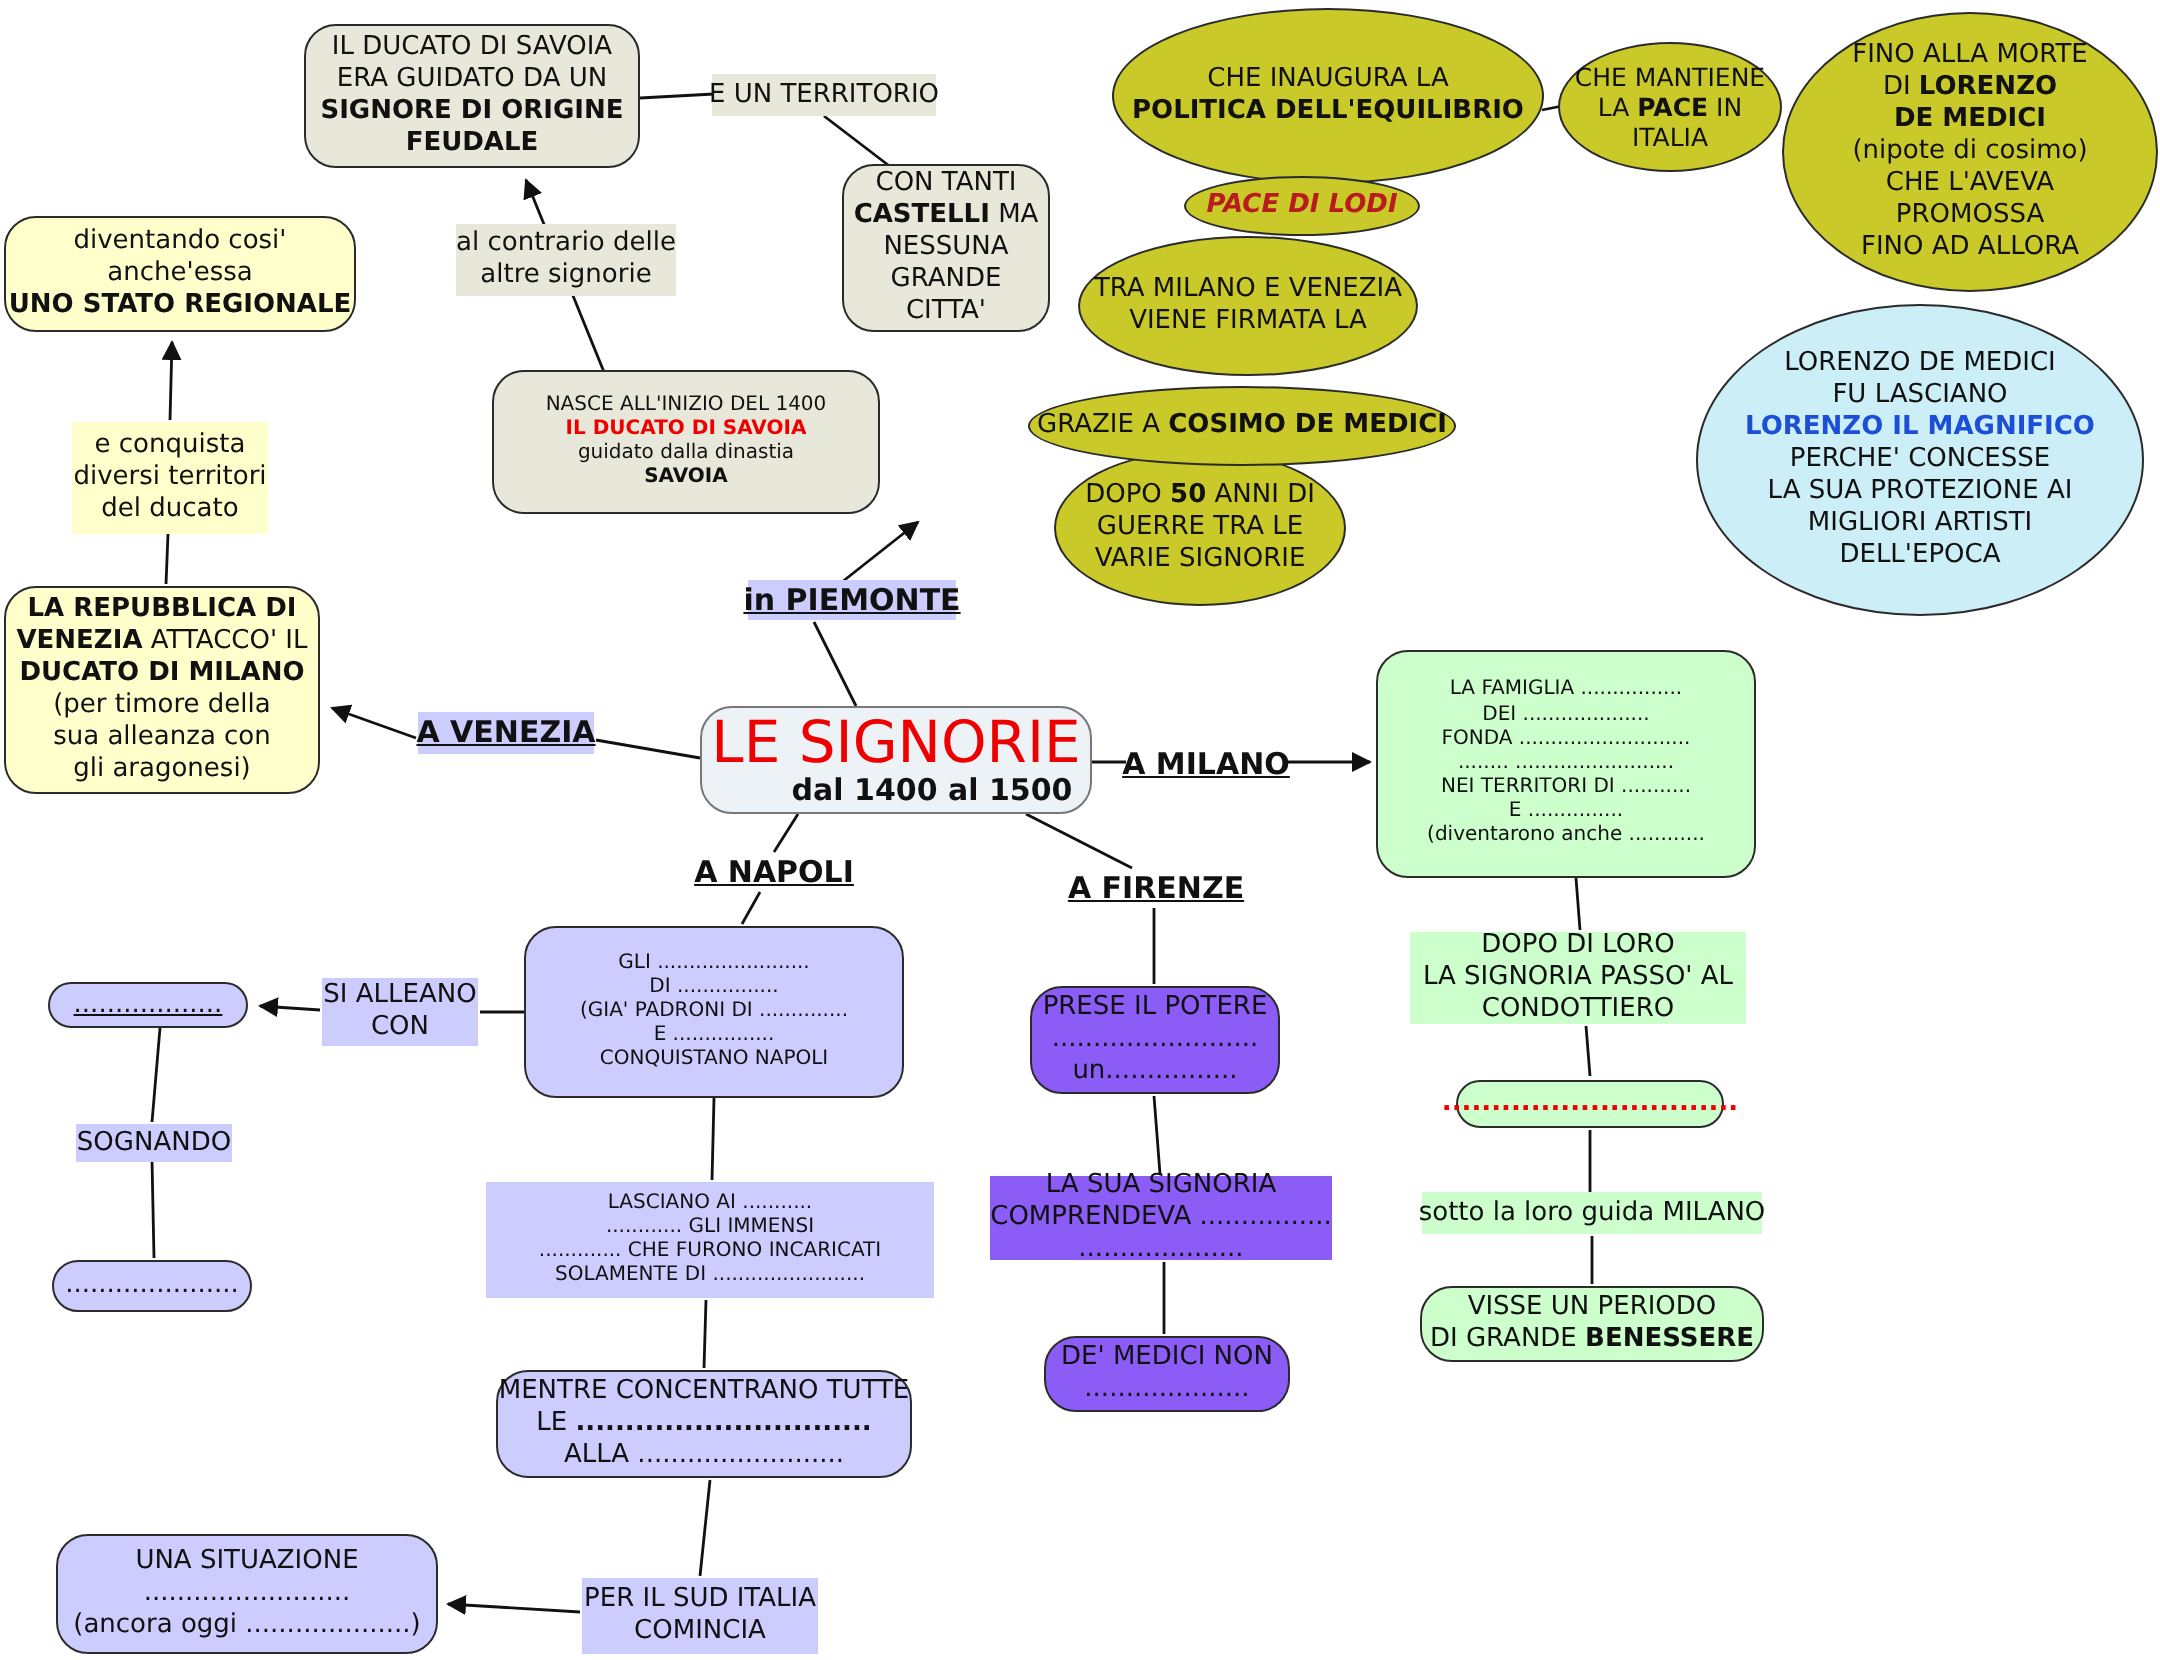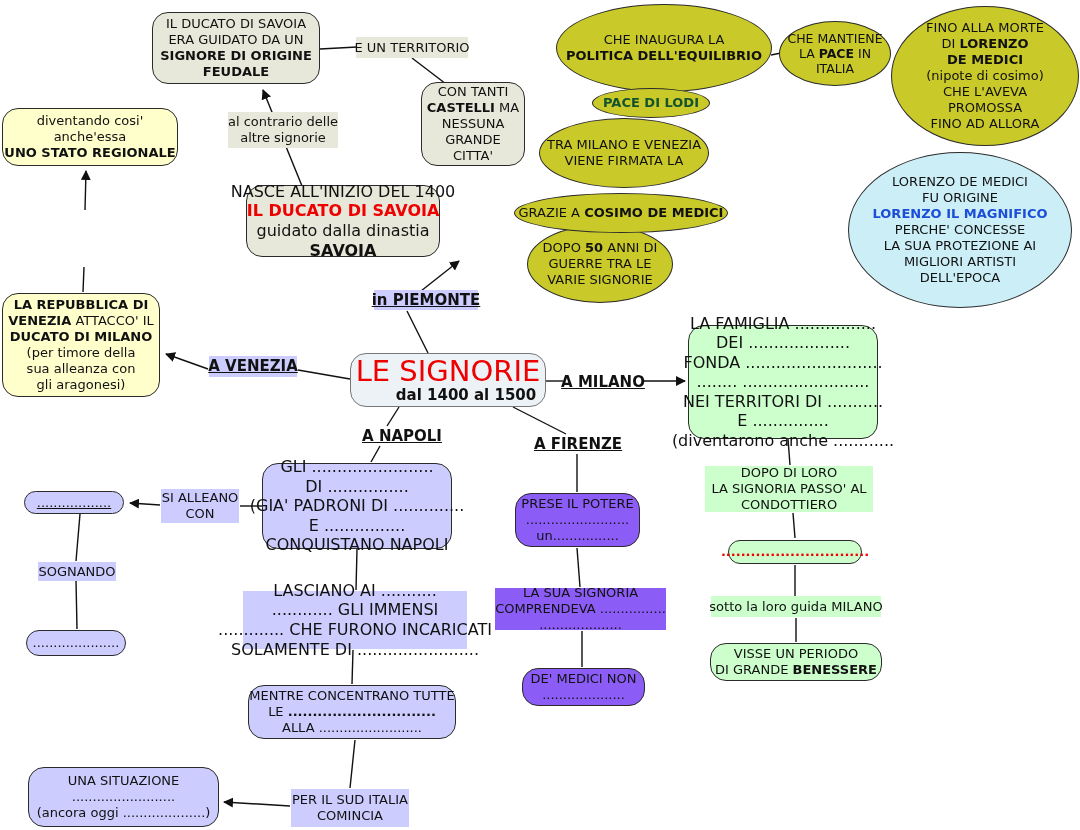--- a/index.html
+++ b/index.html
@@ -17,21 +17,21 @@
   .beige{background:#e8e8da;}
   .yellow{background:#ffffcc;}
   .lavender{background:#ccccff;}
   .green{background:#ccffcc;}
   .pink{background:#8b5cf6;}
   .olive{background:#c9c92a;}
   .cyan{background:#cceef7;}
   .bluegrey{background:#edf2f7;border-color:#777;}
   .plain{background:transparent;}
   .branch{font-weight:bold;font-size:15px;text-decoration:underline;}
-  .fs12{font-size:16px;}
+  .fs12{font-size:10px;}
   .fs125{font-size:12.5px;}
   #wires{position:absolute;left:0;top:0;width:1080px;height:830px;}
   .sig-title{font-weight:normal;font-size:29px;color:#ee0000;white-space:nowrap;line-height:1.05;}
   .sig-sub{font-weight:bold;font-size:15px;white-space:nowrap;margin-left:36px;}
 </style>
 </head>
 <body>
 
 <div id="canvas">
 
@@ -100,20 +100,25 @@
       <div class="ln"><span class="b" style="color: rgb(238, 0, 0);">IL DUCATO DI SAVOIA</span></div>
       <div class="ln"><span>guidato dalla dinastia</span></div>
       <div class="ln"><span class="b">SAVOIA</span></div>
     </div>
 
   <div class="node box yellow" style="left:2px;top:108px;width:176px;height:58px">
       <div class="ln"><span>diventando cosi'</span></div>
       <div class="ln"><span>anche'essa</span></div>
       <div class="ln"><span class="b">UNO STATO REGIONALE</span></div>
     </div>
+  <div class="node label yellow" style="left:36px;top:211px;width:98px;height:56px">
+      <div class="ln"><span>e conquista</span></div>
+      <div class="ln"><span>diversi territori</span></div>
+      <div class="ln"><span>del ducato</span></div>
+    </div>
   <div class="node box yellow" style="left:2px;top:293px;width:158px;height:104px">
       <div class="ln"><span class="b">LA REPUBBLICA DI</span></div>
       <div class="ln"><span class="b">VENEZIA</span><span> ATTACCO' IL</span></div>
       <div class="ln"><span class="b">DUCATO DI MILANO</span></div>
       <div class="ln"><span>(per timore della</span></div>
       <div class="ln"><span>sua alleanza con</span></div>
       <div class="ln"><span>gli aragonesi)</span></div>
     </div>
 
   <div class="node label lavender branch" style="left:374px;top:290px;width:104px;height:20px">
@@ -122,21 +127,21 @@
   <div class="node label lavender branch" style="left:209px;top:356px;width:88px;height:21px">
       <div class="ln"><span class="b">A VENEZIA</span></div>
     </div>
   <div class="node box bluegrey" style="left:350px;top:353px;width:196px;height:54px">
     <div class="sig-title">LE SIGNORIE</div>
     <div class="sig-sub">dal 1400 al 1500</div>
   </div>
   <div class="node label plain branch" style="left:563px;top:372px;width:80px;height:20px">
       <div class="ln"><span class="b">A MILANO</span></div>
     </div>
-  <div class="node label plain branch" style="left:362px;top:426px;width:80px;height:20px">
+  <div class="node label plain branch" style="left:347px;top:426px;width:80px;height:20px">
       <div class="ln"><span class="b">A NAPOLI</span></div>
     </div>
   <div class="node label plain branch" style="left:534px;top:434px;width:88px;height:20px">
       <div class="ln"><span class="b">A FIRENZE</span></div>
     </div>
 
   <div class="node ellipse olive" style="left:556px;top:4px;width:216px;height:88px">
       <div class="ln"><span>CHE INAUGURA LA</span></div>
       <div class="ln"><span class="b">POLITICA DELL'EQUILIBRIO</span></div>
     </div>
@@ -160,25 +165,25 @@
       <div class="ln"><span>VARIE SIGNORIE</span></div>
     </div>
   <div class="node ellipse olive" style="left:514px;top:193px;width:214px;height:40px">
       <div class="ln"><span>GRAZIE A </span><span class="b">COSIMO DE MEDICI</span></div>
     </div>
   <div class="node ellipse olive" style="left:539px;top:118px;width:170px;height:70px">
       <div class="ln"><span>TRA MILANO E VENEZIA</span></div>
       <div class="ln"><span>VIENE FIRMATA LA</span></div>
     </div>
   <div class="node ellipse olive" style="left:592px;top:88px;width:118px;height:30px">
-      <div class="ln"><span class="b" style="color: #14532d;">PACE DI LODI</span></div>
+      <div class="ln"><span class="b" style="color: #b91c1c; font-style: italic;">PACE DI LODI</span></div>
     </div>
   <div class="node ellipse cyan" style="left:848px;top:152px;width:224px;height:156px">
       <div class="ln"><span>LORENZO DE MEDICI</span></div>
-      <div class="ln"><span>FU ORIGINE</span></div>
+      <div class="ln"><span>FU LASCIANO</span></div>
       <div class="ln"><span class="b" style="color: #1d4ed8;">LORENZO IL MAGNIFICO</span></div>
       <div class="ln"><span>PERCHE' CONCESSE</span></div>
       <div class="ln"><span>LA SUA PROTEZIONE AI</span></div>
       <div class="ln"><span>MIGLIORI ARTISTI</span></div>
       <div class="ln"><span>DELL'EPOCA</span></div>
     </div>
 
   <div class="node box green fs12" style="left:688px;top:325px;width:190px;height:114px">
       <div class="ln"><span>LA FAMIGLIA ................</span></div>
       <div class="ln"><span>DEI ....................</span></div>

